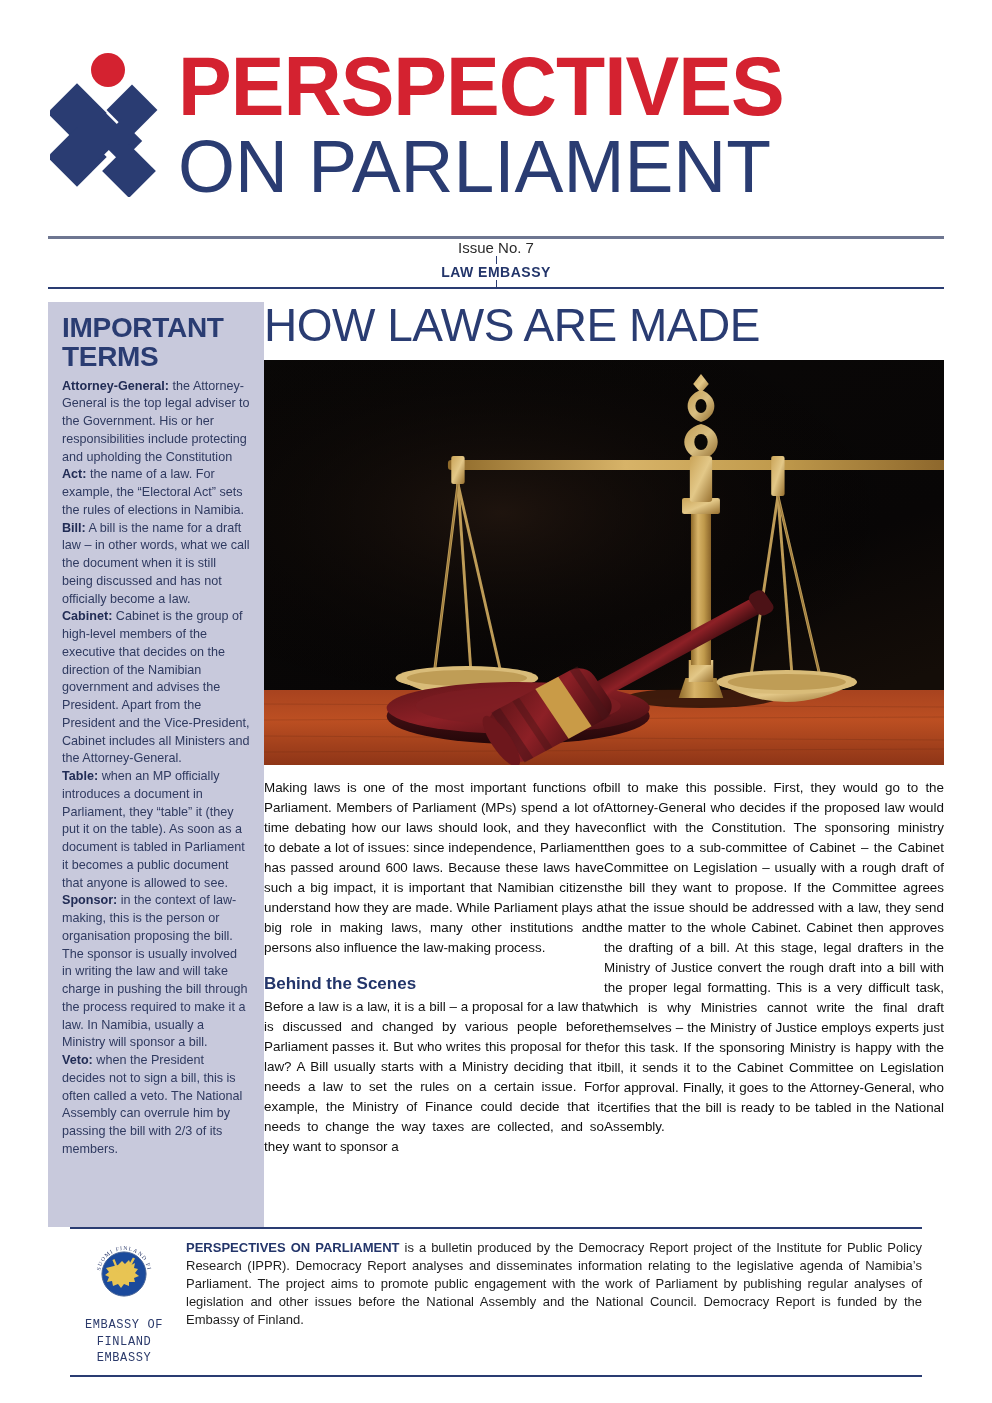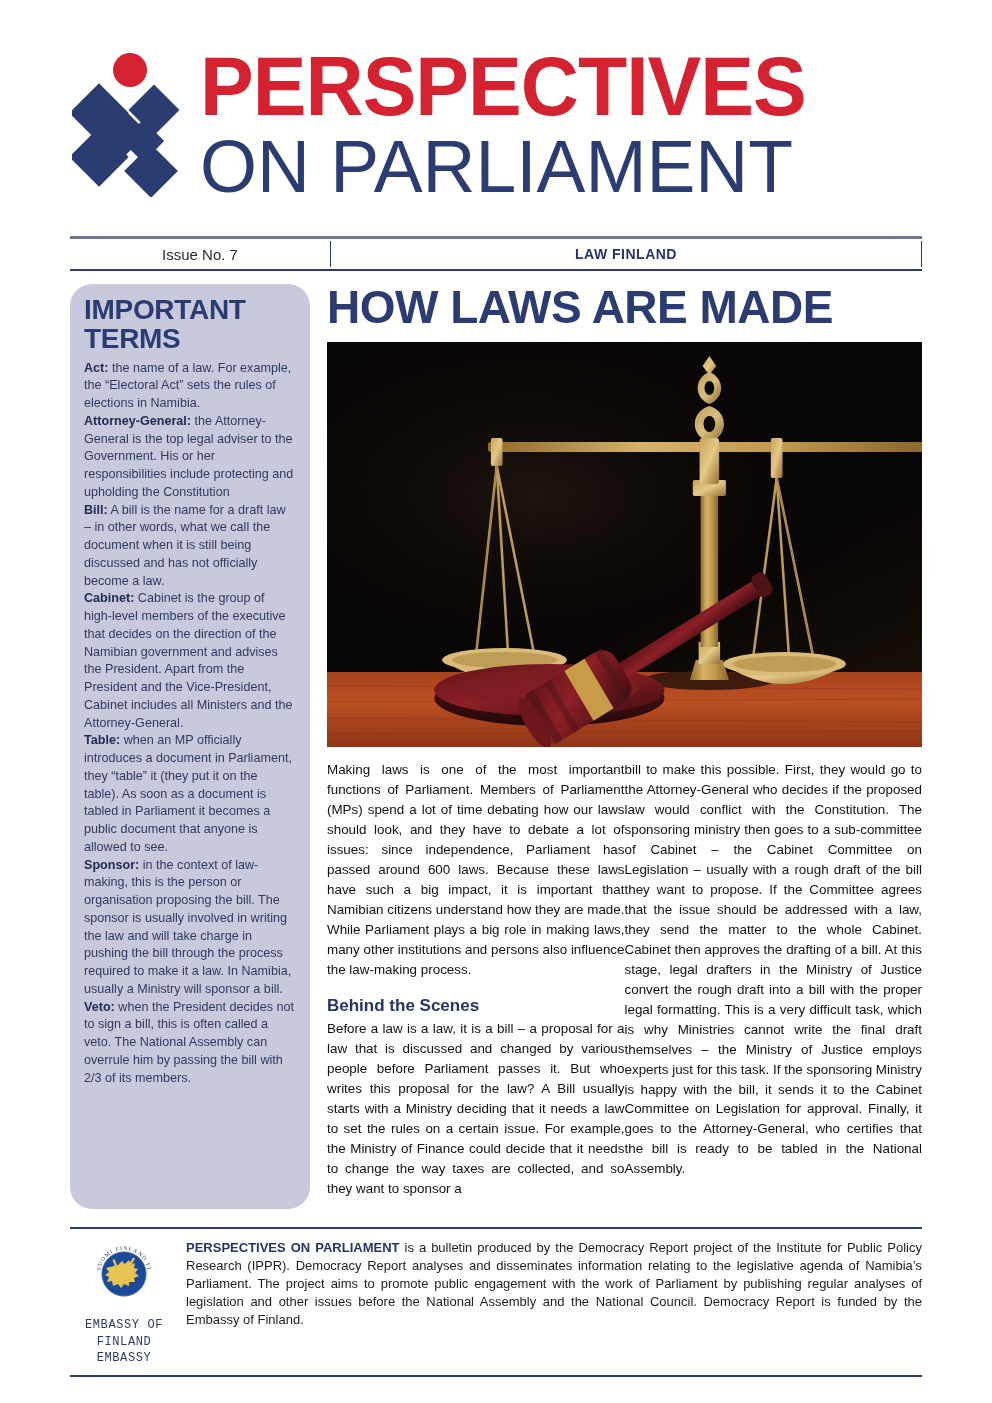--- a/index.html
+++ b/index.html
@@ -13,21 +13,21 @@
     font-family: "Liberation Sans", sans-serif;
     color: #1b1b1b;
     overflow: hidden;
     position: relative;
   }
   .page {
     position: relative;
     width: 992px;
     height: 1403px;
     box-sizing: border-box;
-    padding: 0 70px;
+    padding: 0 48px;
   }
 
   
   .masthead {
     position: relative;
     height: 230px;
     padding-top: 48px;
     box-sizing: border-box;
   }
   .logo-mark {
@@ -74,23 +74,24 @@
     height: 3px;
     background: #6e7691;
   }
   .rule-bottom {
     height: 2px;
     background: #2a3c72;
   }
   .issue-bar {
     display: flex;
     align-items: center;
-    height: 30px;
+    height: 48px;
     font-size: 15px;
     color: #2b2b2b;
+    flex-direction: column;
   }
   .issue-cell {
     display: flex;
     align-items: center;
     justify-content: center;
     height: 100%;
   }
   .issue-cell.left   { width: 260px; }
   .issue-cell.center { flex: 1; font-weight: bold; color: #23356a; letter-spacing: 0.5px; font-size: 14px;}
   .issue-cell.right  { width: 260px; }
@@ -102,27 +103,25 @@
 
   
   .content {
     display: flex;
     margin-top: 13px;
     align-items: flex-start;
   }
 
   
   .sidebar {
-    width: 240px;
+    width: 216px;
     background: #c8c9dc;
     padding: 12px 14px 10px 14px;
     box-sizing: border-box;
-    margin-right: 17px;
     min-height: 925px;
-    border-radius: 22px;
   }
   .sidebar h2 {
     margin: 0 0 6px 0;
     font-size: 28px;
     line-height: 1.03;
     font-weight: bold;
     color: #2a3c72;
     letter-spacing: -0.3px;
   }
   .terms {
@@ -133,21 +132,21 @@
   .terms p { margin: 0; }
   .terms b { font-weight: bold; color: #212c55; }
 
   
   .main {
     flex: 1;
     min-width: 0;
   }
   .headline {
     font-size: 46px;
-    font-weight: bold;
+    font-weight: normal;
     color: #2a3c72;
     letter-spacing: -0.5px;
     line-height: 1.0;
     margin: 0 0 12px 0;
     white-space: nowrap;
   }
 
   
   .photo {
     width: 100%;
@@ -245,33 +244,33 @@
       <div class="brand-line1">PERSPECTIVES</div>
       <div class="brand-line2">ON PARLIAMENT</div>
     </div>
   </div>
 
   <div class="issue-bar-wrap">
     <div class="rule-top"></div>
     <div class="issue-bar">
       <div class="issue-cell left">Issue No. 7</div>
       <div class="vdiv"></div>
-      <div class="issue-cell center">LAW FINLAND</div>
+      <div class="issue-cell center">LAW EMBASSY</div>
       <div class="vdiv"></div>
     </div>
     <div class="rule-bottom"></div>
   </div>
 
   <div class="content">
 
     <aside class="sidebar">
       <h2>IMPORTANT TERMS</h2>
       <div class="terms">
+        <p><b>Attorney-General:</b><span> the Attorney-General is the top legal adviser to the Government. His or her responsibilities include protecting and upholding the Constitution</span></p>
         <p><b>Act:</b><span> the name of a law. For example, the “Electoral Act” sets the rules of elections in Namibia.</span></p>
-        <p><b>Attorney-General:</b><span> the Attorney-General is the top legal adviser to the Government. His or her responsibilities include protecting and upholding the Constitution</span></p>
         <p><b>Bill:</b><span> A bill is the name for a draft law – in other words, what we call the document when it is still being discussed and has not officially become a law.</span></p>
         <p><b>Cabinet:</b><span> Cabinet is the group of high-level members of the executive that decides on the direction of the Namibian government and advises the President. Apart from the President and the Vice-President, Cabinet includes all Ministers and the Attorney-General.</span></p>
         <p><b>Table:</b><span> when an MP officially introduces a document in Parliament, they “table” it (they put it on the table). As soon as a document is tabled in Parliament it becomes a public document that anyone is allowed to see.</span></p>
         <p><b>Sponsor:</b><span> in the context of law-making, this is the person or organisation proposing the bill. The sponsor is usually involved in writing the law and will take charge in pushing the bill through the process required to make it a law. In Namibia, usually a Ministry will sponsor a bill.</span></p>
         <p><b>Veto:</b><span> when the President decides not to sign a bill, this is often called a veto. The National Assembly can overrule him by passing the bill with 2/3 of its members.</span></p>
       </div>
     </aside>
 
     <section class="main">
       <h1 class="headline">HOW LAWS ARE MADE</h1>

